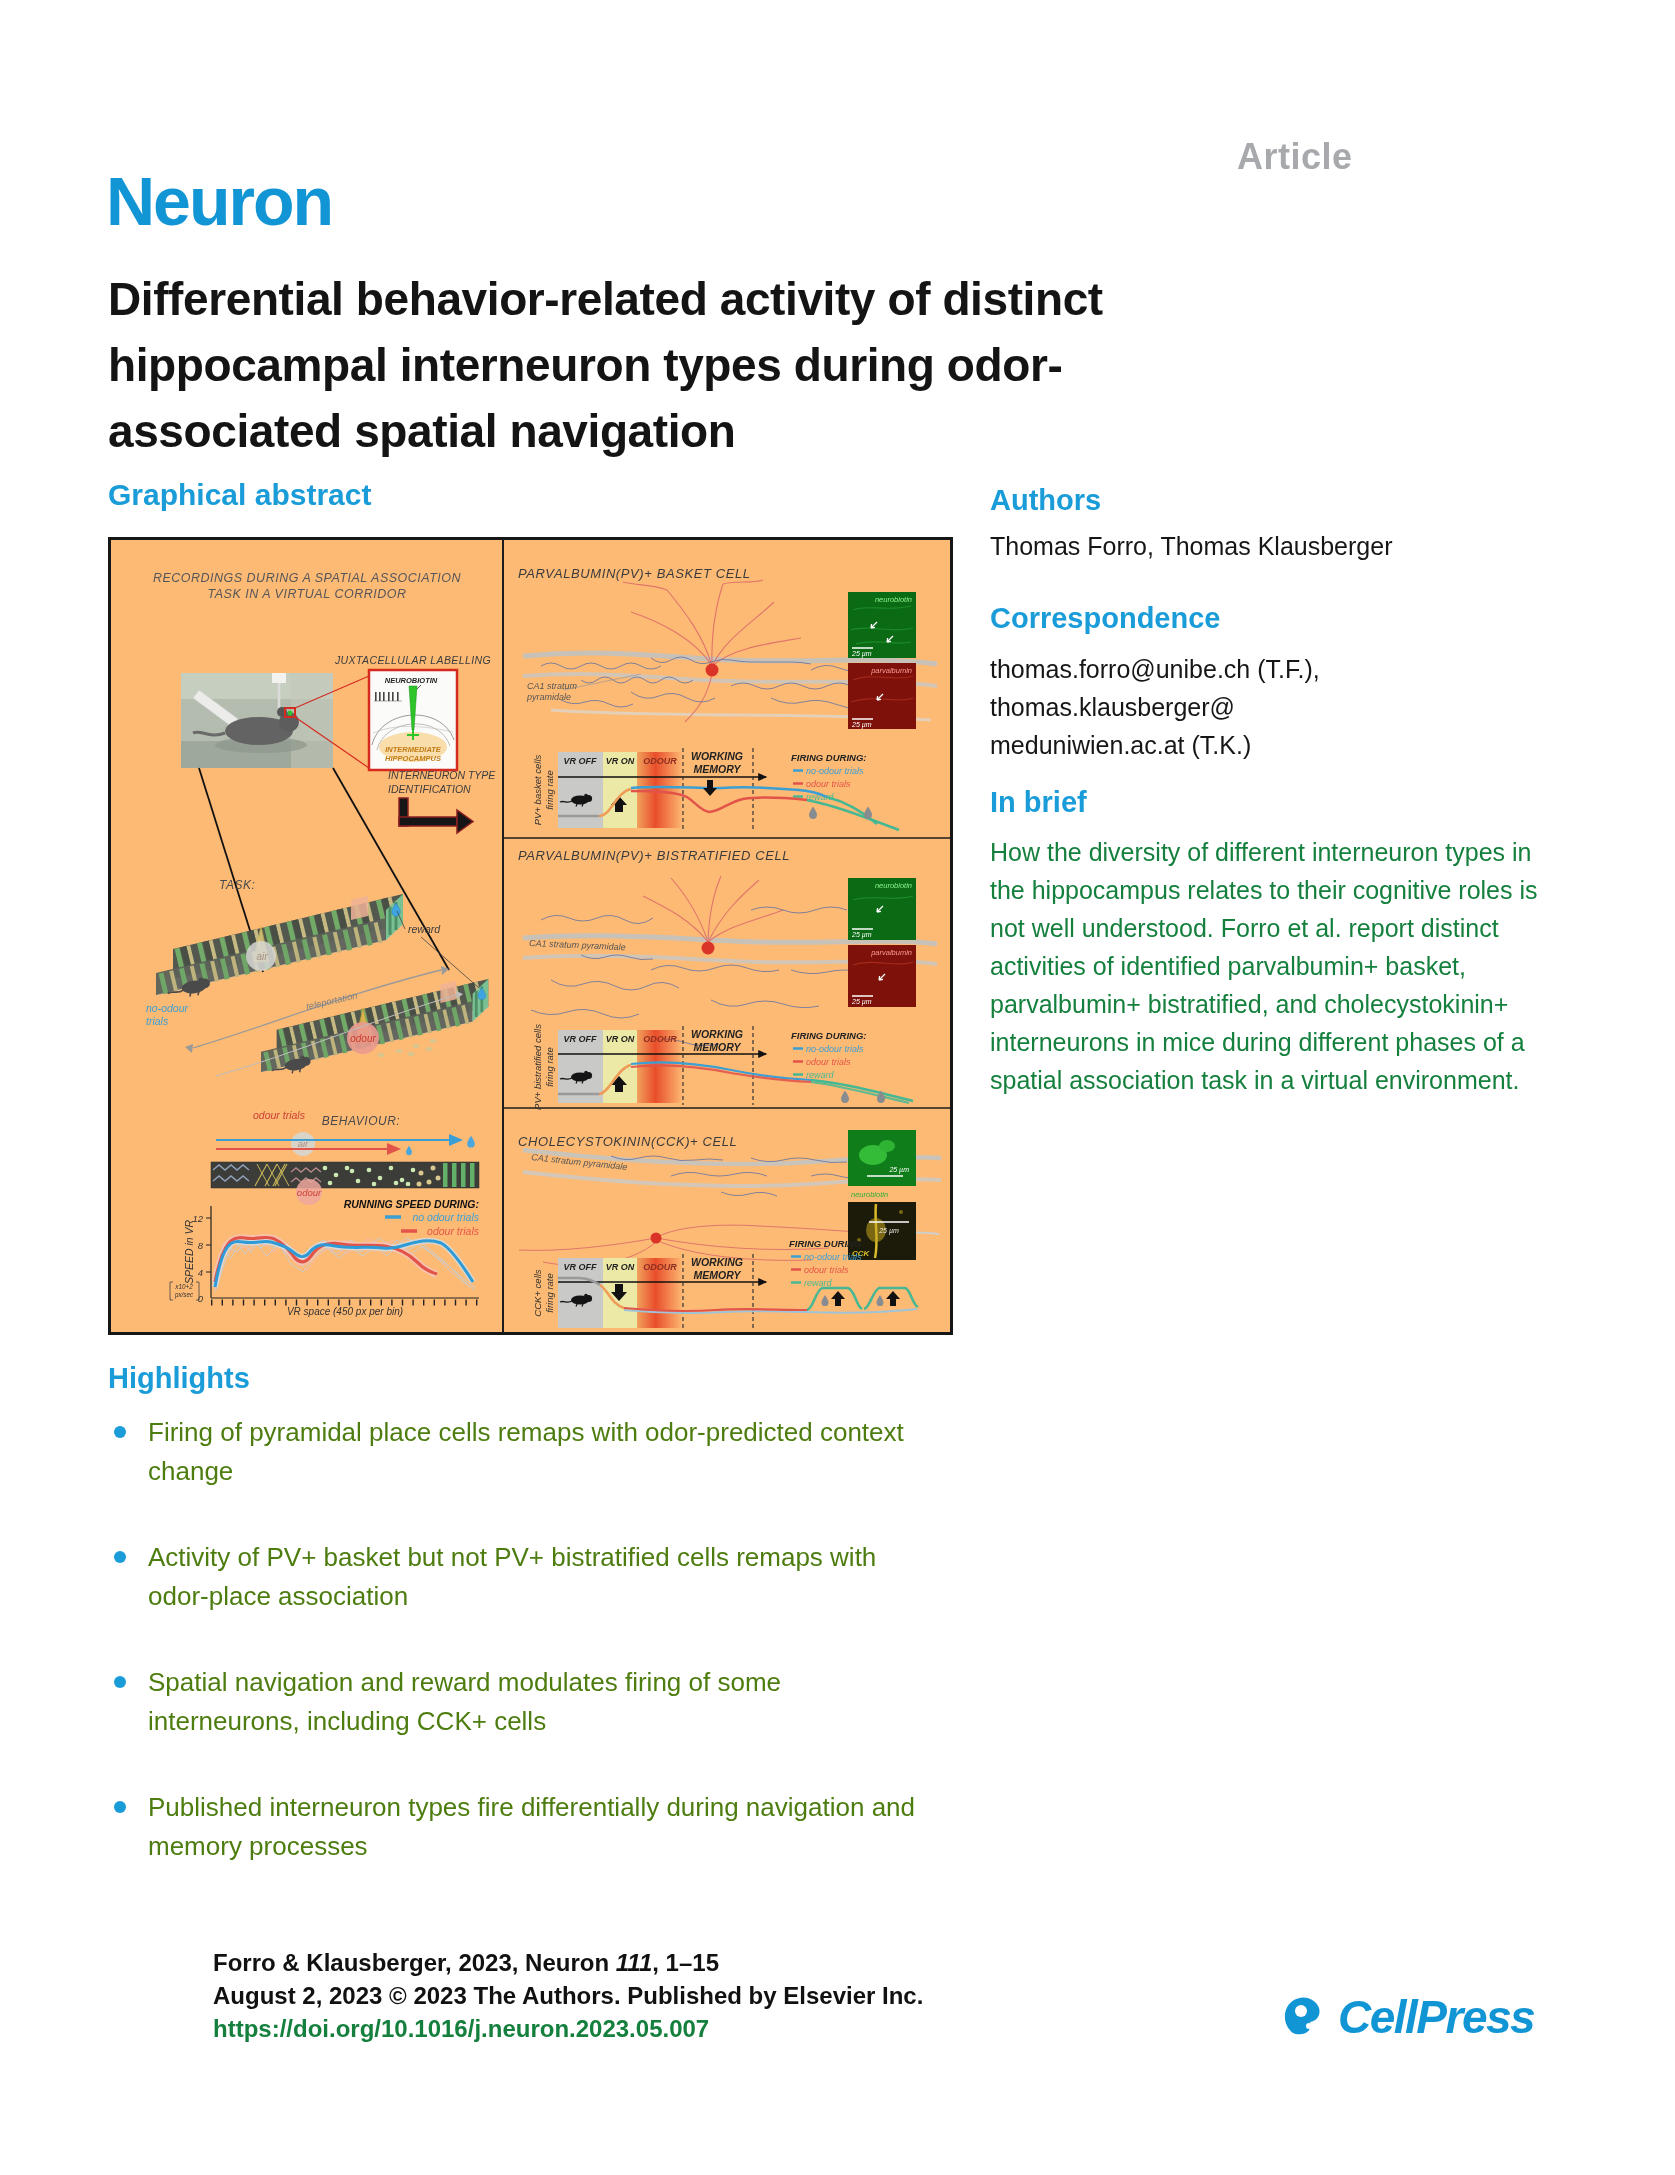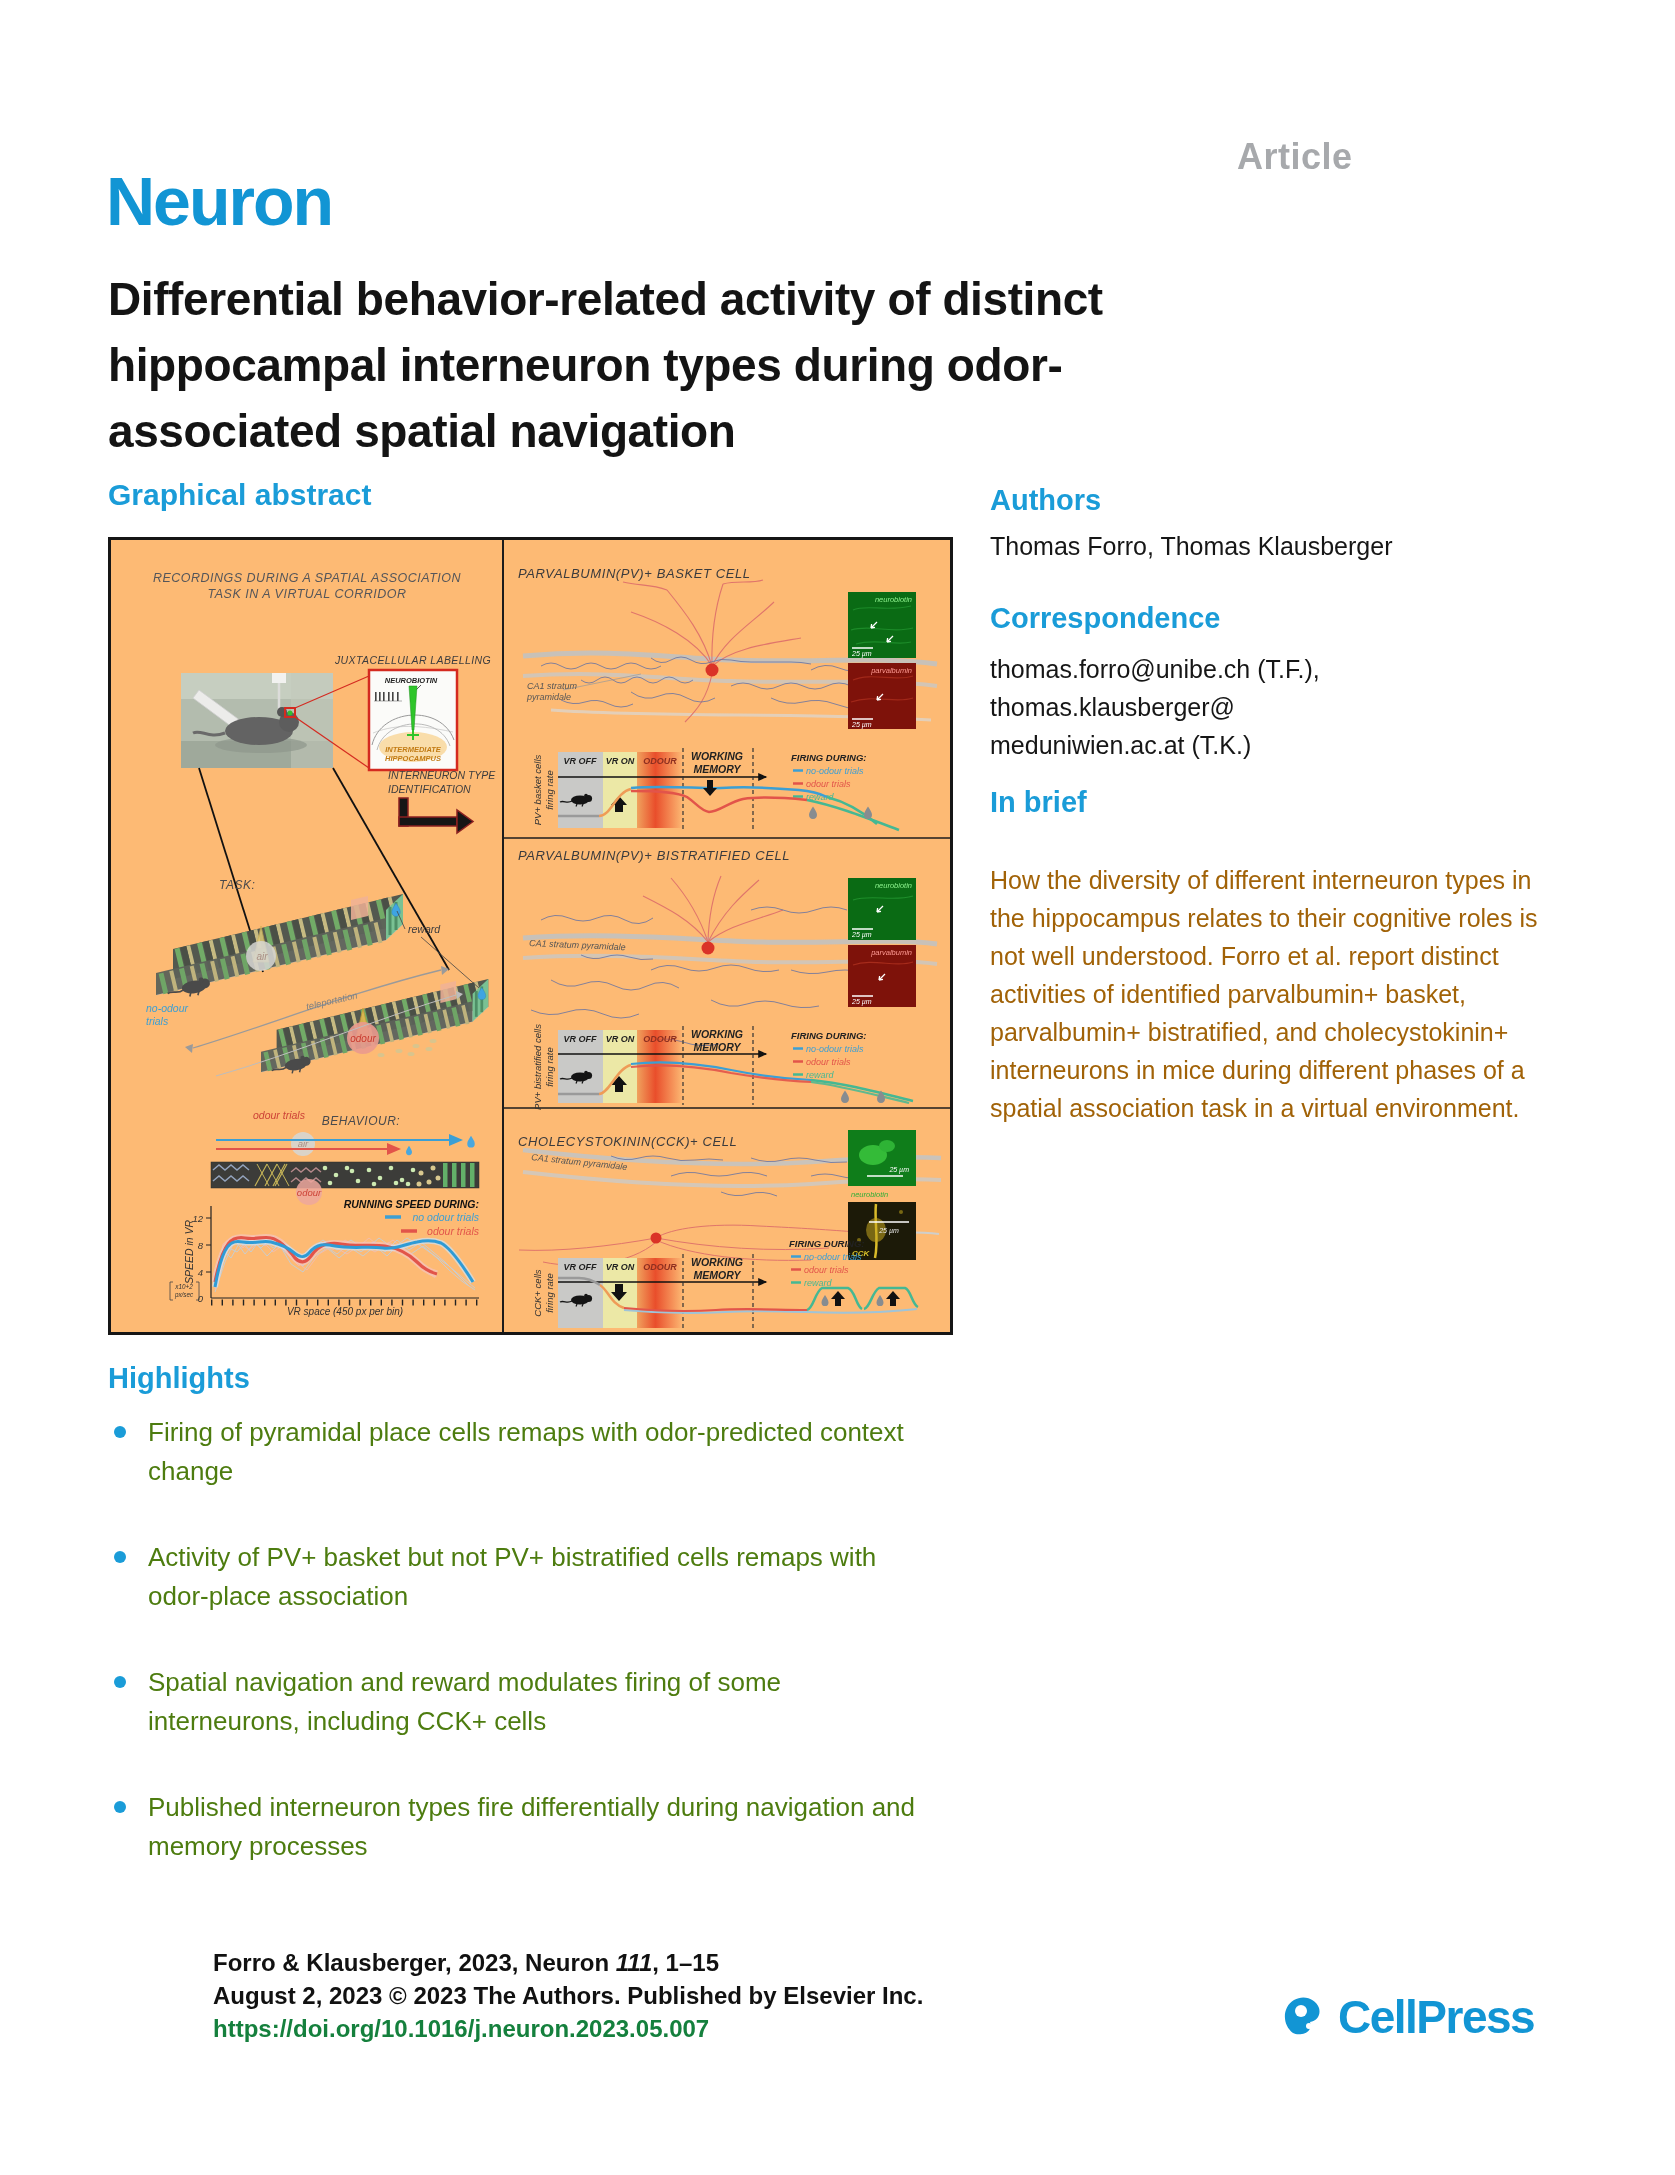--- a/index.html
+++ b/index.html
@@ -16,31 +16,31 @@
   
   .fig-box{left:108px;top:537px;width:839px;height:792px;border:3px solid #161616;background:#fdba74;font-style:italic;}
   
   .rc{left:990px;width:565px;}
   .sec-h{font-size:29px;font-weight:bold;color:#1a9cd8;}
   .authors-h{top:484px;}
   .authors-names{top:532px;font-size:25px;color:#161616;}
   .corr-h{top:602px;}
   .corr-lines{top:650px;font-size:25px;line-height:38px;color:#161616;}
   .inbrief-h{top:786px;}
-  .inbrief-text{top:833px;font-size:25px;line-height:38px;color:#a16207;margin-top:28px;}
+  .inbrief-text{top:833px;font-size:25px;line-height:38px;color:#15803d;}
   
   .hl-h{left:108px;top:1362px;}
   .hl-list{left:108px;top:1413px;width:810px;}
   .hl-item{position:relative;padding-left:40px;font-size:26px;line-height:39px;color:#4d7c0f;margin-bottom:47px;width:770px;}
   .hl-dot{position:absolute;left:6px;top:13px;width:12px;height:12px;border-radius:50%;background:#1a9cd8;}
   
   .footer{left:213px;top:1946px;font-size:24px;line-height:33px;font-weight:bold;color:#111;}
   .footer .doi{color:#15803d;font-weight:bold;text-decoration:none;}
   .cellpress{left:1278px;top:1990px;display:flex;align-items:center;gap:8px;}
-  .cellpress .cp-text{font-size:46px;font-weight:bold;color:#1295d4;letter-spacing:-1.5px;}
+  .cellpress .cp-text{font-size:46px;font-weight:bold;color:#1295d4;letter-spacing:-1.5px;font-style:italic;}
   
   svg text{font-family:"Liberation Sans",sans-serif;}
   .tm{text-anchor:middle}.te{text-anchor:end}.b{font-weight:bold}
 </style>
 </head>
 <body>
 
 <div class="abs article-label">Article</div>
 <div class="abs journal-logo">Neuron</div>
 

